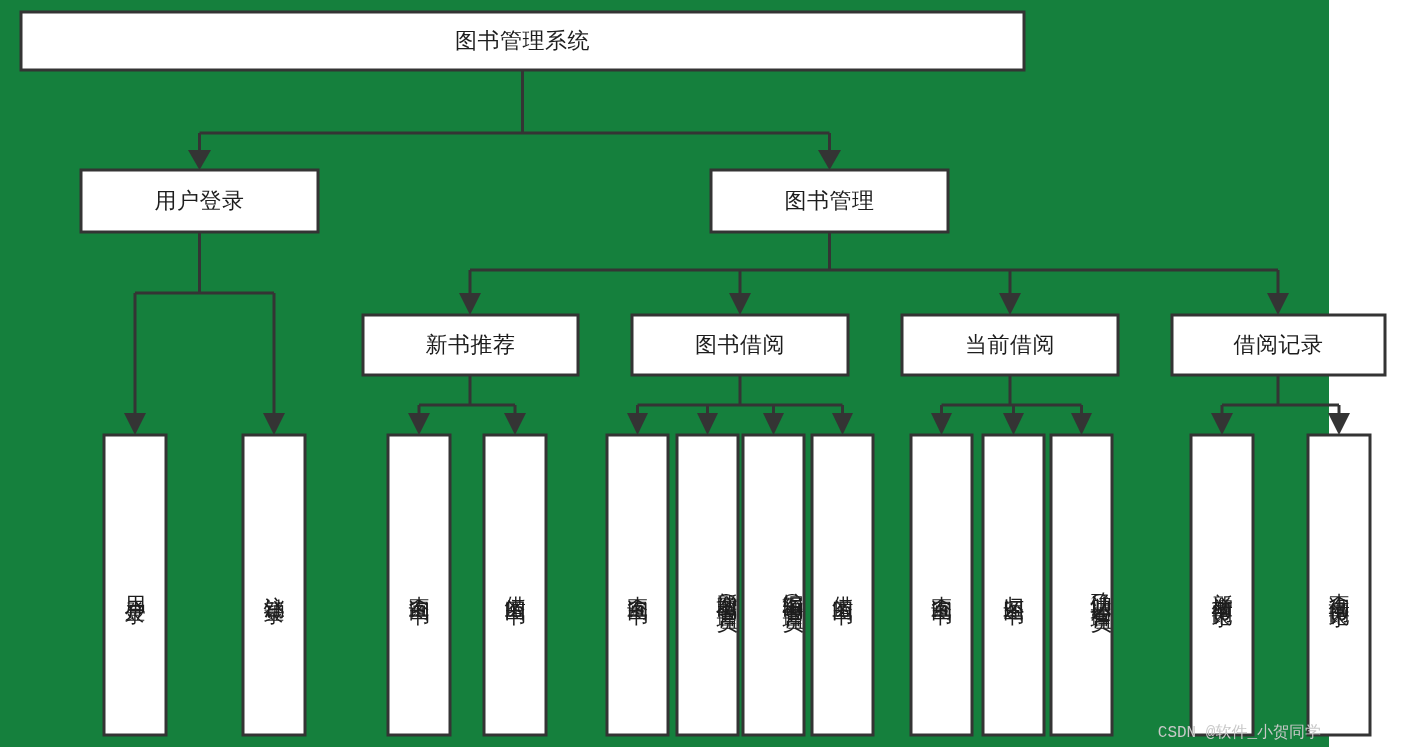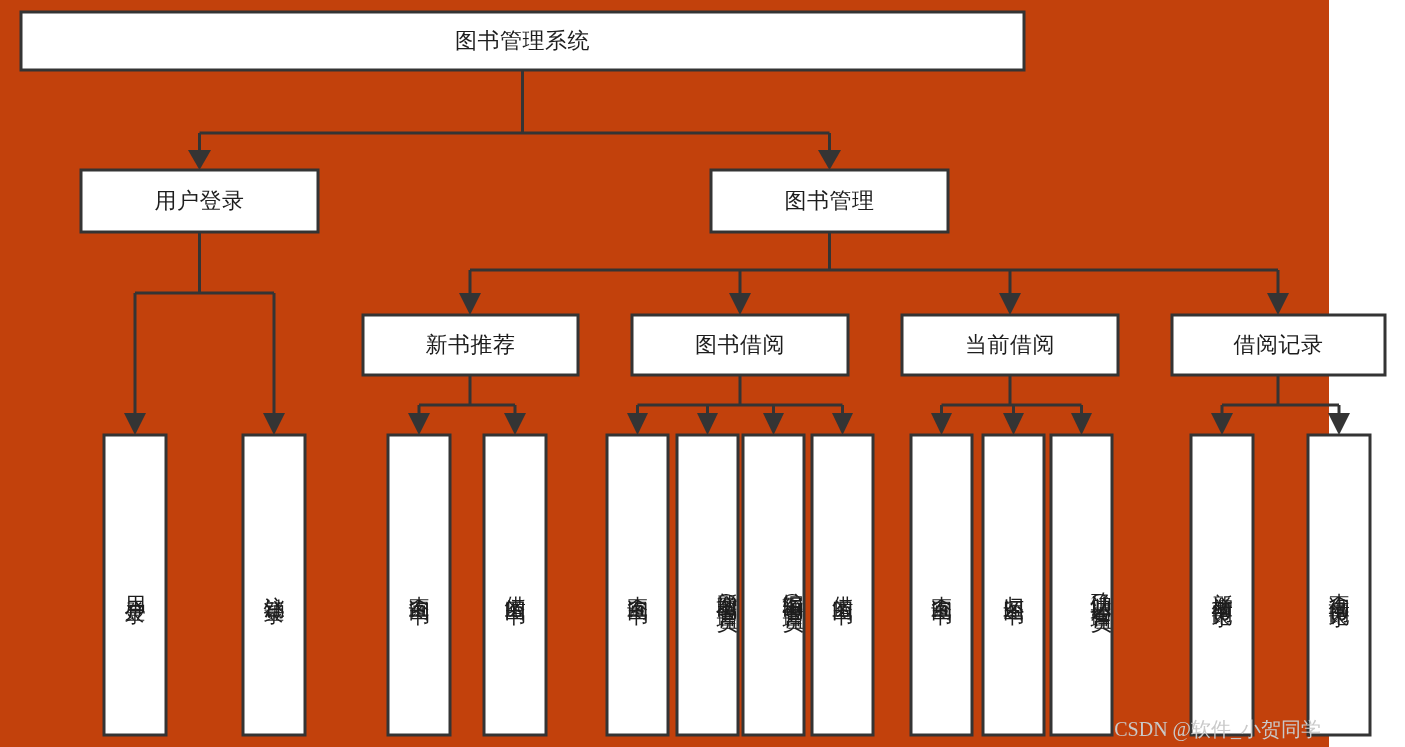--- a/index.html
+++ b/index.html
@@ -11,21 +11,21 @@
   body {
     font-family: "DejaVu Sans", "Liberation Sans", sans-serif;
     width: 1405px;
     height: 747px;
     overflow: hidden;
   }
   #diagram-root {
     position: relative;
     width: 1329px;
     height: 747px;
-    background: #c2410c;
+    background: #15803d;
   }
   svg.diagram {
     position: absolute;
     left: 0;
     top: 0;
     width: 1405px;
     height: 747px;
     display: block;
   }
   .node-box {
@@ -64,22 +64,22 @@
     justify-content: center;
     text-align: center;
     letter-spacing: 3px;
     white-space: nowrap;
     pointer-events: none;
   }
   .watermark {
     position: absolute;
     right: 8px;
     bottom: 4px;
-    font-family: Liberation Serif, serif;
-    font-size: 20px;
+    font-family: Liberation Mono, monospace;
+    font-size: 16px;
     color: #c9c9c9;
     white-space: nowrap;
     user-select: none;
   }
 </style>
 </head>
 <body>
 
 <div id="diagram-root">
 

